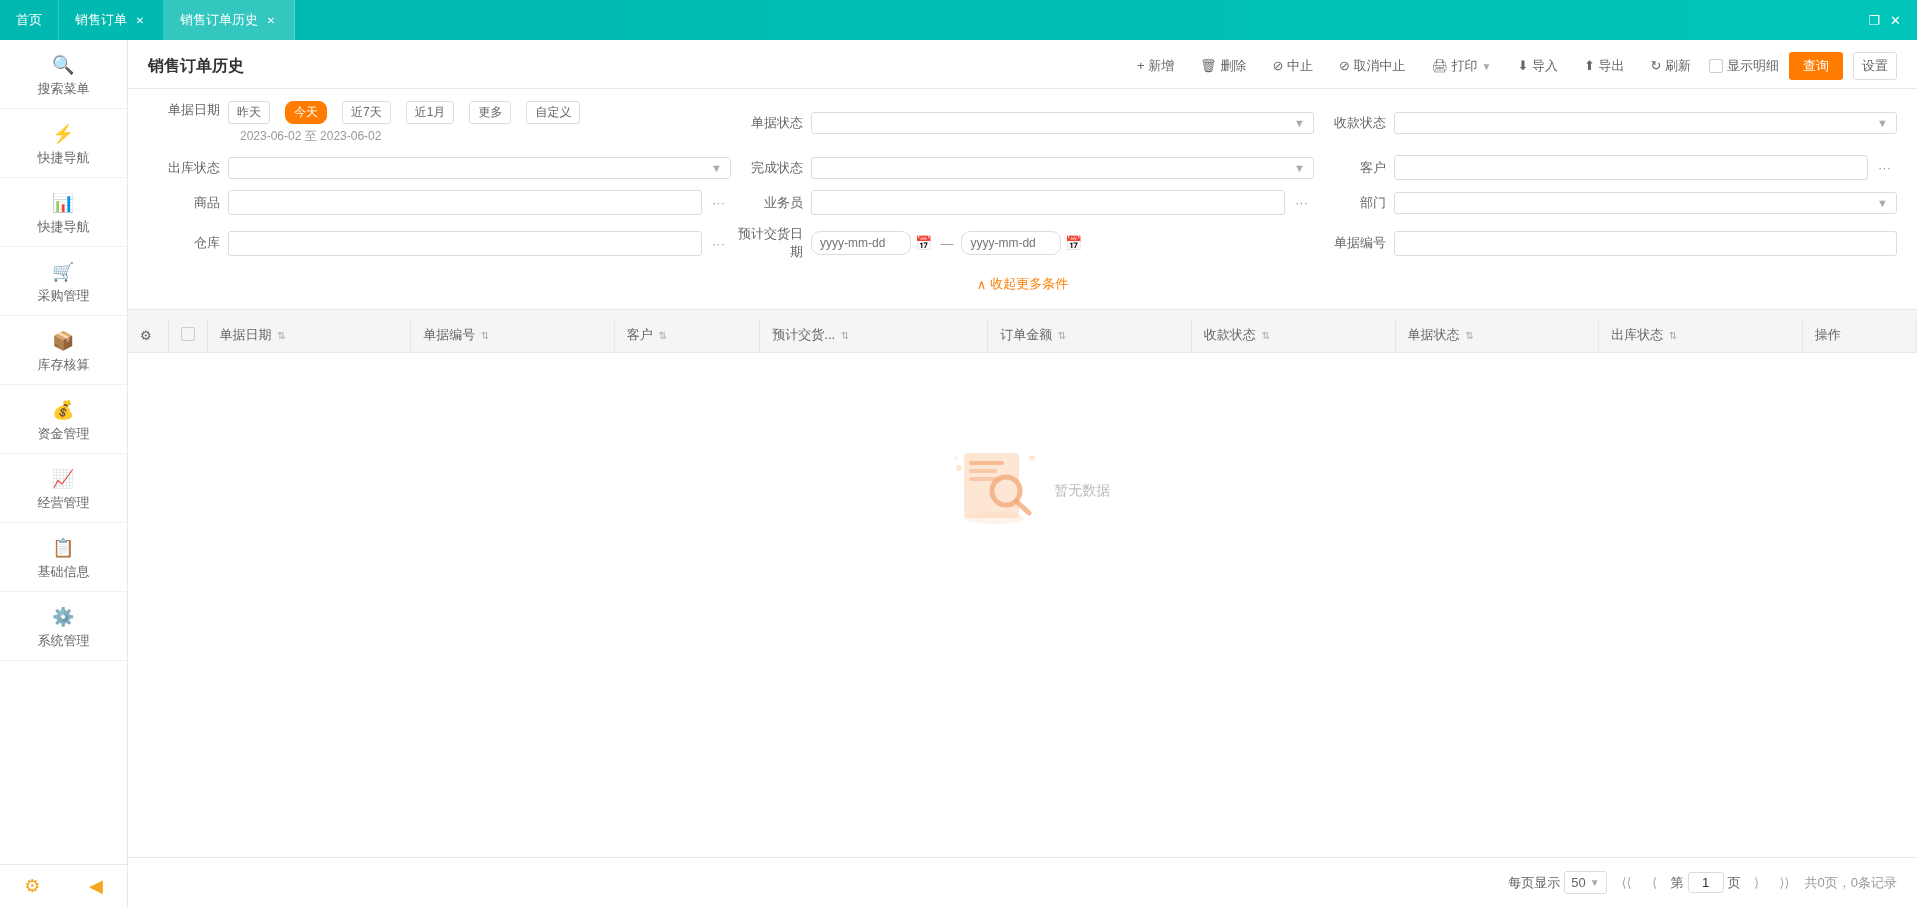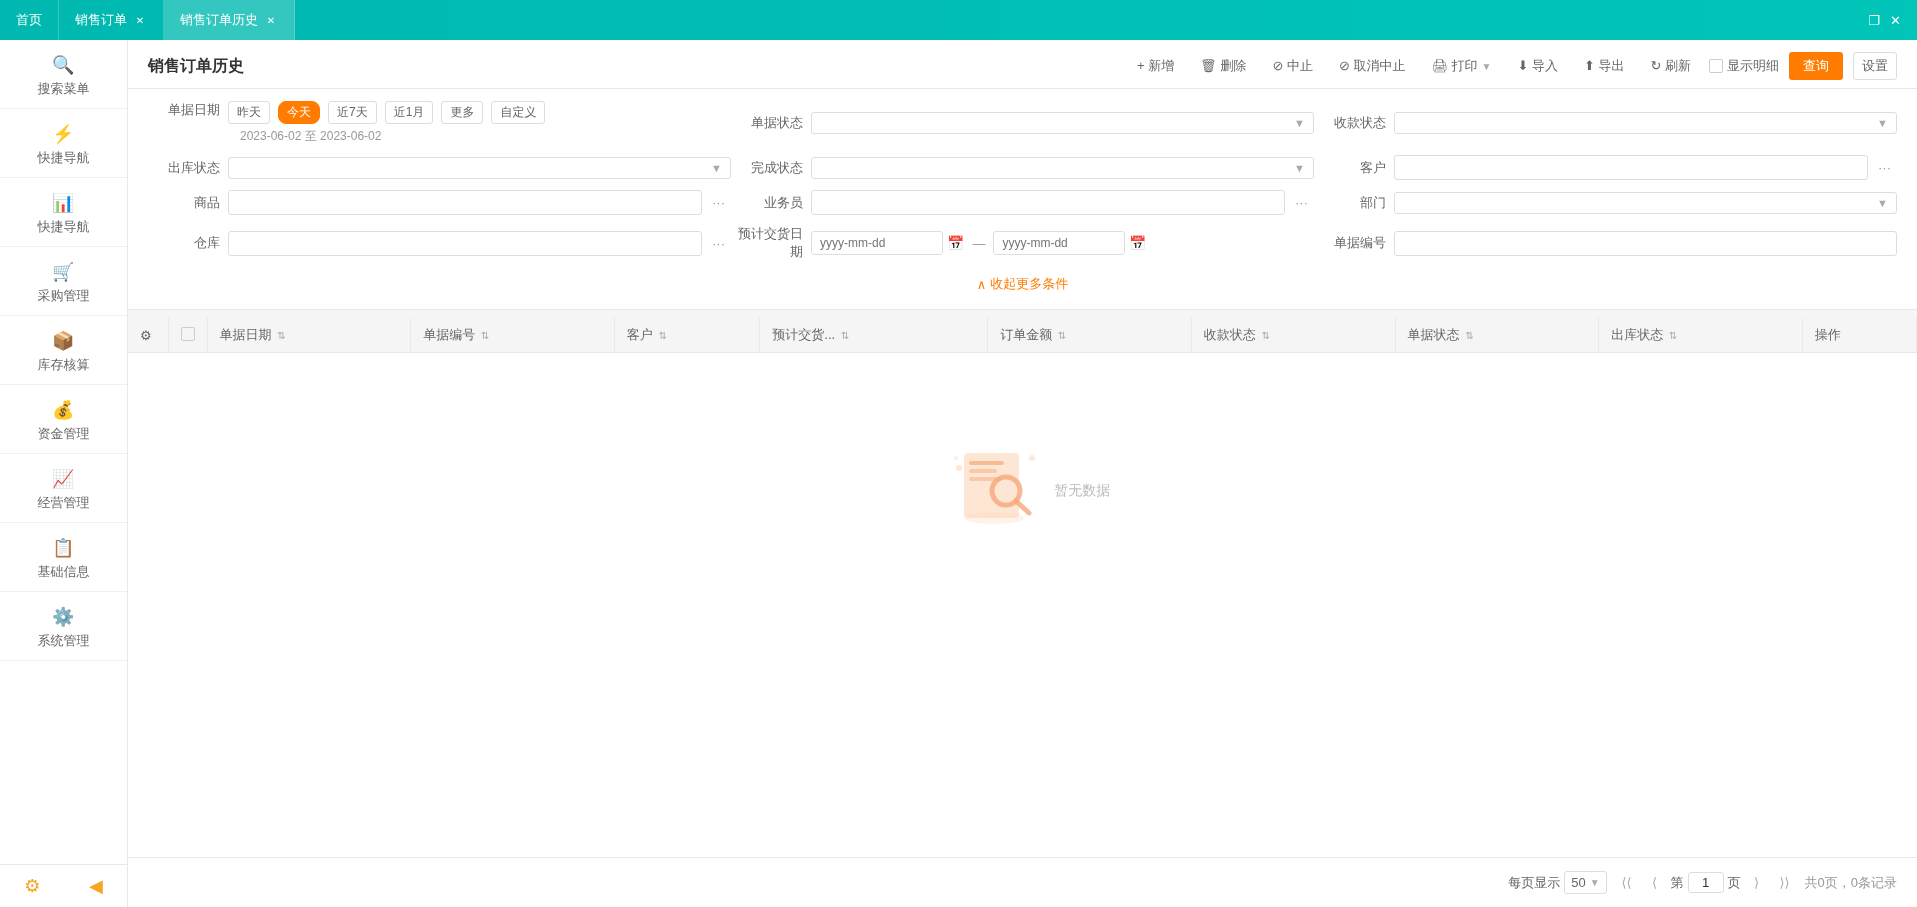--- a/index.html
+++ b/index.html
@@ -176,21 +176,21 @@
       width: 80px;
       color: #666;
       font-size: 13px;
       flex-shrink: 0;
       text-align: right;
       padding-right: 8px;
     }
     .date-quick-btns {
       display: flex;
       align-items: flex-start;
-      gap: 8px;
+      gap: 15px;
     }
     .date-btn {
       padding: 2px 8px;
       border: 1px solid #ddd;
       border-radius: 3px;
       cursor: pointer;
       color: #666;
       font-size: 12px;
       background: #fff;
     }
@@ -227,24 +227,24 @@
       color: #999;
     }
     .more-btn {
       color: #999;
       cursor: pointer;
       font-size: 13px;
       padding: 2px 6px;
     }
     .date-input {
       border: 1px solid #ddd;
-      border-radius: 3px;
+      border-radius: 9px;
       padding: 4px 8px;
       background: #fff;
-      width: 132px;
+      width: 100px;
       color: #bbb;
       font-size: 12px;
     }
     .date-sep { color: #999; padding: 0 4px; }
     .calendar-icon { color: #aaa; font-size: 14px; cursor: pointer; }
     .collapse-btn {
       display: flex;
       align-items: center;
       justify-content: center;
       color: #ff7c00;

